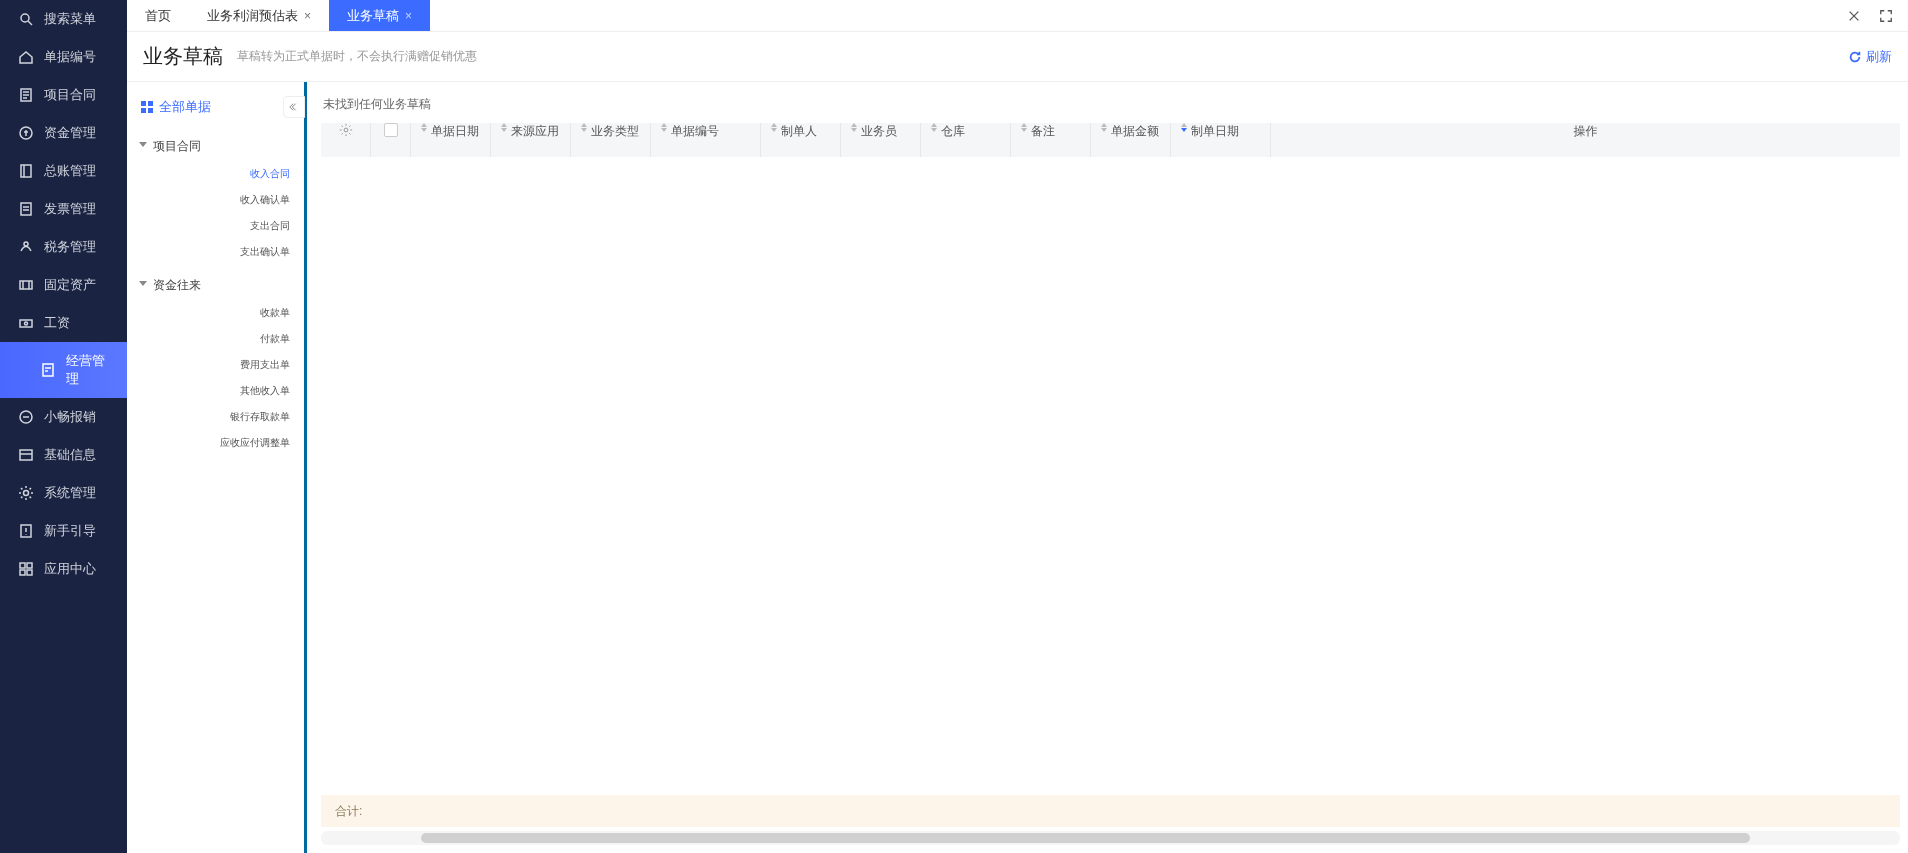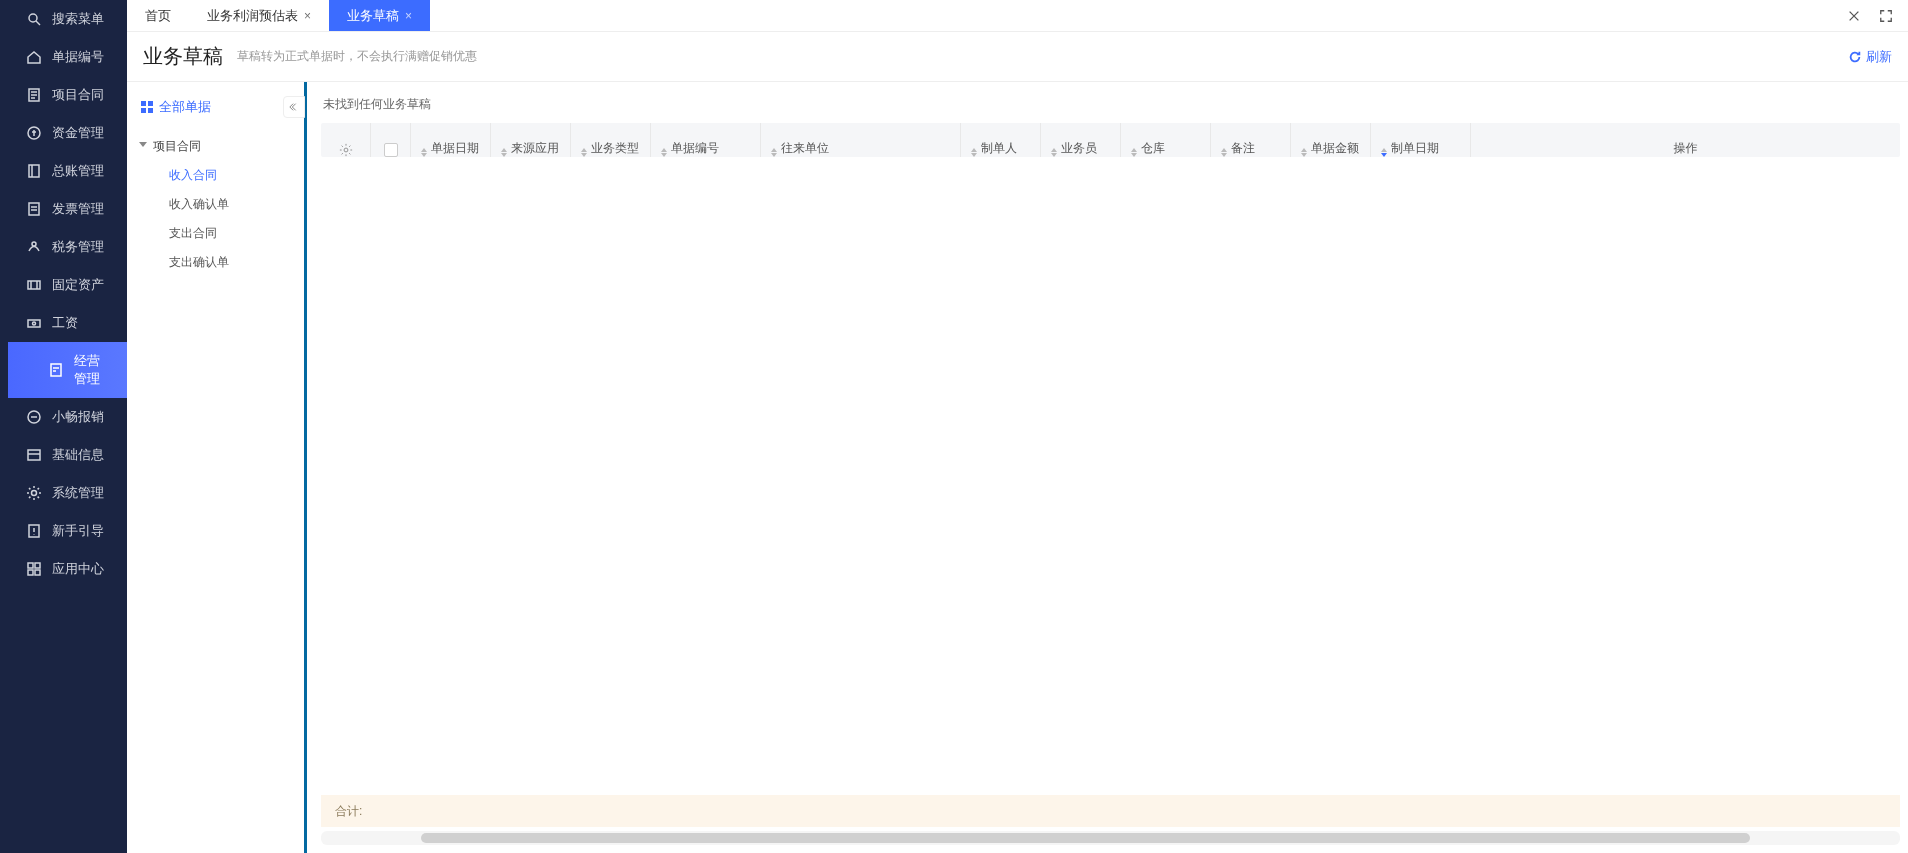--- a/index.html
+++ b/index.html
@@ -1,21 +1,21 @@
 <!DOCTYPE html>
 <html><head>
 <meta charset="utf-8">
 <style>
 * { box-sizing: border-box; margin: 0; padding: 0; }
 body { font-family: -apple-system, "Microsoft YaHei", sans-serif; font-size: 13px; color: #333; background: #fff; overflow: hidden; }
 .app { display: flex; height: 853px; width: 1908px; position: relative; }
 
 
 .sidebar { width: 127px; background: #1a2442; color: #d0d3dc; display: flex; flex-direction: column; }
-.side-item { display: flex; align-items: center; gap: 10px; padding: 10px 18px; cursor: pointer; font-size: 13px; margin-left: 8px; }
+.side-item { display: flex; align-items: center; gap: 10px; padding: 10px 18px; cursor: pointer; font-size: 13px; }
 .side-item.active { background: linear-gradient(90deg, #4a68ff, #5a78ff); color: #fff; padding-left: 40px; }
 .side-icon { width: 16px; height: 16px; display: inline-flex; align-items: center; justify-content: center; }
 .side-icon svg { width: 16px; height: 16px; stroke: currentColor; fill: none; stroke-width: 1.5; }
 
 
 .topbar { position: absolute; left: 127px; right: 0; top: 0; height: 32px; background: #fff; display: flex; align-items: stretch; border-bottom: 1px solid #eee; }
 .tab { padding: 0 18px; display: flex; align-items: center; gap: 6px; font-size: 13px; cursor: pointer; color: #333; position: relative; }
 .tab.active { background: #3c6cff; color: #fff; }
 .tab-close { font-size: 12px; opacity: .7; cursor: pointer; }
 .topbar-right { margin-left: auto; display: flex; align-items: center; gap: 8px; padding-right: 10px; }
@@ -32,29 +32,29 @@
 .body { position: absolute; left: 127px; right: 0; top: 82px; bottom: 0; display: flex; }
 
 
 .catpanel { width: 180px; border-right: 3px solid #0369a1; padding: 12px 8px; position: relative; }
 .cat-head { color: #3c6cff; font-size: 13px; display: flex; align-items: center; gap: 6px; padding: 4px 6px 10px; }
 .cat-head .grid-icon { width: 12px; height: 12px; display: inline-block; }
 .collapse-btn { position: absolute; right: -1px; top: 14px; width: 22px; height: 22px; border: 1px solid #eee; background: #fff; border-radius: 4px 0 0 4px; display: flex; align-items: center; justify-content: center; cursor: pointer; color: #888; font-size: 12px; }
 .cat-group { margin-top: 6px; }
 .cat-group-title { font-size: 12px; color: #444; padding: 6px 6px 6px 18px; position: relative; cursor: pointer; }
 .cat-group-title::before { content: ""; position: absolute; left: 4px; top: 10px; border-left: 4px solid transparent; border-right: 4px solid transparent; border-top: 5px solid #888; transform: rotate(0deg); }
-.cat-item { font-size: 12px; color: #555; padding: 6px 6px 6px 34px; cursor: pointer; }
+.cat-item { font-size: 10px; color: #555; padding: 6px 6px 6px 34px; cursor: pointer; text-align: right; }
 .cat-item.active { color: #3c6cff; }
 
 
 .main { flex: 1; display: flex; flex-direction: column; padding: 10px 8px 0 14px; position: relative; }
 .empty-msg { font-size: 12px; color: #666; padding: 4px 2px 10px; }
 .table-wrap { flex: 1; display: flex; flex-direction: column; }
 .thead { display: flex; background: #f5f6f8; height: 34px; align-items: stretch; border-radius: 2px; font-size: 12px; color: #555; }
-.th { display: flex; align-items: flex-end; padding: 0 10px; border-right: 1px solid #e8e8e8; position: relative; gap: 4px; }
+.th { display: flex; align-items: flex-start; padding: 0 10px; border-right: 1px solid #e8e8e8; position: relative; gap: 4px; }
 .th:last-child { border-right: none; }
 .th.center { justify-content: center; }
 .sort { display: inline-flex; flex-direction: column; gap: 1px; }
 .sort span { width: 0; height: 0; border-left: 3px solid transparent; border-right: 3px solid transparent; }
 .sort .up { border-bottom: 4px solid #bbb; }
 .sort .dn { border-top: 4px solid #bbb; }
 .sort .dn.active { border-top-color: #3c6cff; }
 .gear-cell { width: 50px; justify-content: center; }
 .check-cell { width: 40px; justify-content: center; }
 .checkbox { width: 14px; height: 14px; border: 1px solid #ccc; border-radius: 2px; background: #fff; }
@@ -269,20 +269,29 @@
           </svg>
       </div>
 
     <div class="cat-group">
           <div class="cat-group-title">项目合同</div>
           <div class="cat-item active">收入合同</div>
           <div class="cat-item">收入确认单</div>
           <div class="cat-item">支出合同</div>
           <div class="cat-item">支出确认单</div>
         </div>
+        <div class="cat-group">
+          <div class="cat-group-title">资金往来</div>
+          <div class="cat-item">收款单</div>
+          <div class="cat-item">付款单</div>
+          <div class="cat-item">费用支出单</div>
+          <div class="cat-item">其他收入单</div>
+          <div class="cat-item">银行存取款单</div>
+          <div class="cat-item">应收应付调整单</div>
+        </div>
       </div>
 
     <div class="main">
       <div class="empty-msg">未找到任何业务草稿</div>
       <div class="table-wrap">
         <div class="thead">
           <div class="th gear-cell w-gear">
             <svg viewBox="0 0 16 16" width="14" height="14">
                 <circle cx="8" cy="8" r="2.2" stroke="#888" fill="none"></circle>
                 <path d="M8 1v2M8 13v2M1 8h2M13 8h2M3 3l1.4 1.4M11.6 11.6L13 13M13 3l-1.4 1.4M4.4 11.6L3 13" stroke="#888"></path>
@@ -313,27 +322,20 @@
               </span>
               <span>业务类型</span>
             </div>
             <div class="th w4">
               <span class="sort">
                 <span class="up"></span>
                 <span class="dn"></span>
               </span>
               <span>单据编号</span>
             </div>
-            <div class="th w5">
-              <span class="sort">
-                <span class="up"></span>
-                <span class="dn"></span>
-              </span>
-              <span>往来单位</span>
-            </div>
             <div class="th w6">
               <span class="sort">
                 <span class="up"></span>
                 <span class="dn"></span>
               </span>
               <span>制单人</span>
             </div>
             <div class="th w7">
               <span class="sort">
                 <span class="up"></span>

